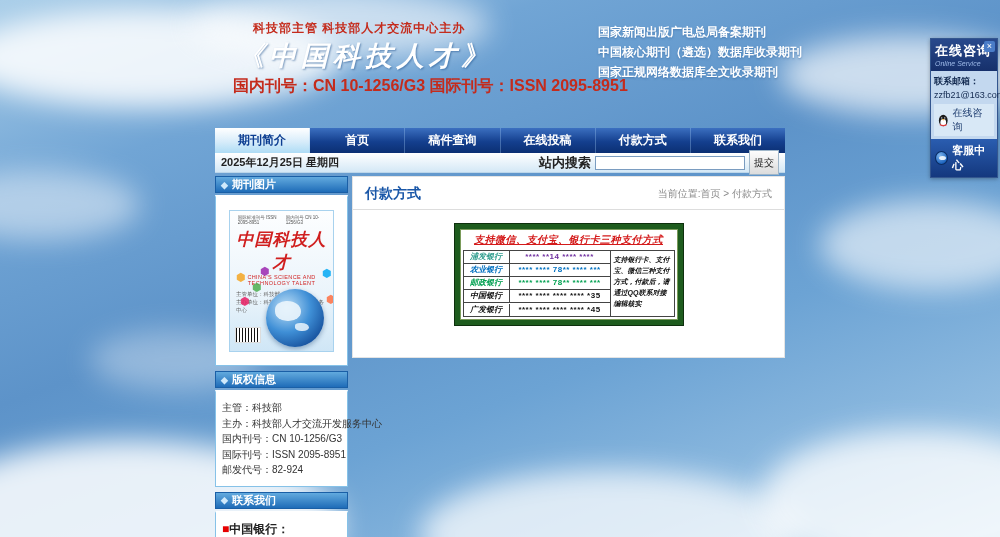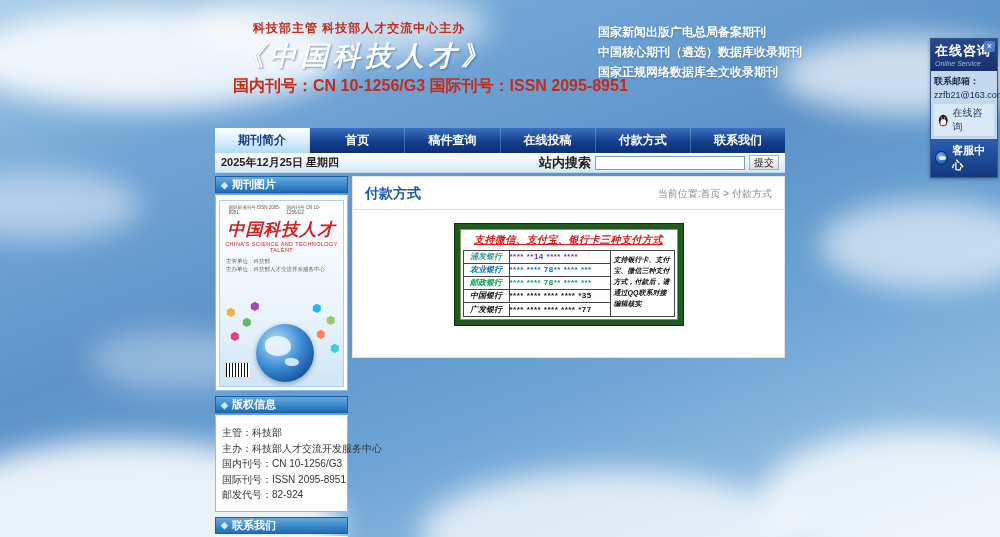--- a/index.html
+++ b/index.html
@@ -55,35 +55,35 @@
   .nav-tab:last-child { border-right:none; }
   .nav-tab.active { background:linear-gradient(#ffffff,#d7ecfa 55%,#aedcf5); color:#0b3d91; }
 
   
   .datebar { display:flex; align-items:center; justify-content:space-between; height:20px;
              background:linear-gradient(#ffffff,#d4e8f6); padding:0 6px; border-bottom:1px solid #bcd6ea; }
   .datebar .date { font-size:11px; font-weight:bold; color:#222; }
   .searchbox { display:flex; align-items:center; gap:4px; }
   .searchbox label { font-size:13px; font-weight:bold; color:#222; }
   .searchbox input { width:150px; height:14px; border:1px solid #7a9cc0; font-size:10px; padding:0 2px; background:#fff; }
-  .searchbox button { height:15px; font-size:10px; color:#222; background:linear-gradient(#fdfdfd,#dcdcdc);
+  .searchbox button { height:25px; font-size:10px; color:#222; background:linear-gradient(#fdfdfd,#dcdcdc);
                       border:1px solid #9fb6c9; padding:0 4px; cursor:pointer; }
 
   
   .main { display:flex; align-items:flex-start; margin-top:3px; }
   .sidebar { width:133px; flex:none; }
   .side-header { display:flex; align-items:center; gap:4px; height:17px; padding:0 5px; margin-top:5px;
                  background:linear-gradient(#62aade,#1f6cb8); color:#fff; font-size:11px; font-weight:bold;
                  border:1px solid #1a5fa6; }
   .side-header:first-child { margin-top:0; }
   .side-header .diamond { color:#cfe9fb; font-size:9px; }
   .side-box { background:#fff; border:1px solid #86c2e8; border-top:2px solid #ffffff; margin-top:2px; }
 
   
-  .cover-box { padding:3px; height:196px; }
+  .cover-box { padding:13px; height:171px; }
   .cover { position:relative; width:100%; height:100%; background:linear-gradient(#fdfeff,#eaf4fb 60%,#cfe6f6);
            border:1px solid #a8d2ee; overflow:hidden; }
   .cover-top { display:flex; justify-content:space-between; padding:3px 3px 0; font-size:5px; color:#555; transform:scale(.9); }
   .cover-title { text-align:center; font-size:17px; font-weight:bold; font-style:italic; color:#d01f1f;
                  font-family:"DejaVu Serif", serif; letter-spacing:1px; margin-top:2px; }
   .cover-sub { text-align:center; font-size:5.5px; color:#d01f1f; letter-spacing:.4px; }
   .cover-orgs { padding:4px 6px 0; font-size:5.5px; color:#666; line-height:8px; list-style:none; }
   .cover-art { position:absolute; left:0; right:0; bottom:0; height:86px; }
   .hex { position:absolute; font-size:11px; opacity:.85; }
   .globe { position:absolute; left:36px; bottom:4px; width:58px; height:58px; border-radius:50%;
@@ -114,21 +114,21 @@
   .payment-frame { width:228px; margin:14px auto 18px; border:5px solid #1e5c1e; outline:1px solid #0e300e;
                    background:#fff; box-shadow:inset 0 0 0 1px #7a9b5a; padding:2px 3px 3px; }
   .payment-title { text-align:center; font-size:10px; font-weight:bold; font-style:italic; color:#d41a1a;
                    text-decoration:underline; padding:2px 0 3px; letter-spacing:.5px; }
   .pay-table { display:flex; border:1px solid #444; }
   .pay-rows { flex:1; display:flex; flex-direction:column; }
   .pay-row { display:flex; border-bottom:1px solid #444; height:13px; align-items:center; }
   .pay-row:last-child { border-bottom:none; }
   .bank-name { width:46px; text-align:center; font-size:8px; font-weight:bold; font-style:italic; border-right:1px solid #444;
                line-height:12px; }
-  .bank-number { flex:1; font-size:8px; font-weight:bold; letter-spacing:.5px; line-height:12px; }
+  .bank-number { flex:1; text-align:center; font-size:8px; font-weight:bold; letter-spacing:.5px; line-height:12px; }
   .pay-note { width:64px; border-left:1px solid #444; font-size:7px; font-weight:bold; font-style:italic; color:#111;
               padding:3px 3px; line-height:11px; }
 </style>
 </head>
 <body>
 
 <div class="page">
   <div class="cloud c1"></div>
   <div class="cloud c2"></div>
   <div class="cloud c3"></div>
@@ -313,21 +313,21 @@
                   <span class="bank-number" style="color: rgb(0, 160, 80);">**** **** 78** **** ***</span>
                 </div>
 
                 <div class="pay-row">
                   <span class="bank-name" style="color: rgb(17, 17, 17);">中国银行</span>
                   <span class="bank-number" style="color: rgb(17, 17, 17);">**** **** **** **** *35</span>
                 </div>
 
                 <div class="pay-row">
                   <span class="bank-name" style="color: rgb(17, 17, 17);">广发银行</span>
-                  <span class="bank-number" style="color: rgb(17, 17, 17);">**** **** **** **** *77</span>
+                  <span class="bank-number" style="color: rgb(17, 17, 17);">**** **** **** **** *45</span>
                 </div>
               </div>
             <div class="pay-note">支持银行卡、支付宝、微信三种支付方式，付款后，请通过QQ联系对接编辑核实</div>
           </div>
         </div>
       </section>
 
     </div>
   </div>
 </div>

